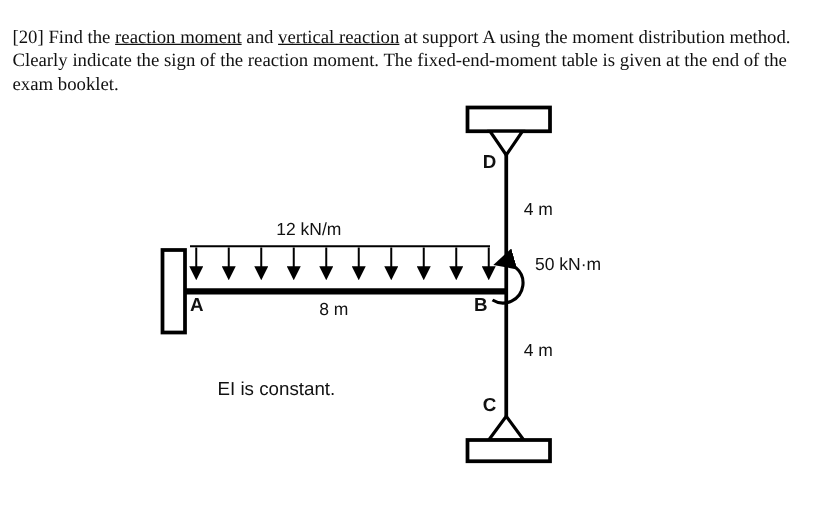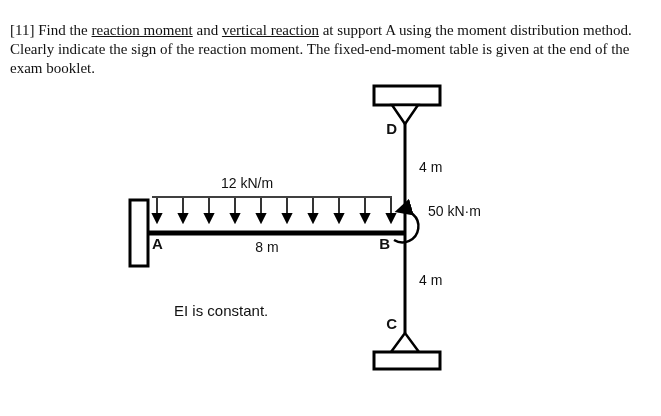--- a/index.html
+++ b/index.html
@@ -11,21 +11,21 @@
   svg text{font-family:"Liberation Sans",sans-serif;fill:#111;}
   .dim-label{font-size:14px;}
   .node-label{font-size:15px;font-weight:bold;}
   .note-label{font-size:15px;}
 </style>
 </head>
 <body>
 
 <div id="page">
 
-  <p id="problem-text"><span>[11] Find the </span><span class="u">reaction moment</span><span> and </span><span class="u">vertical reaction</span><span> at support A using the moment distribution method. Clearly indicate the sign of the reaction moment. The fixed-end-moment table is given at the end of the exam booklet.</span></p>
+  <p id="problem-text"><span>[20] Find the </span><span class="u">reaction moment</span><span> and </span><span class="u">vertical reaction</span><span> at support A using the moment distribution method. Clearly indicate the sign of the reaction moment. The fixed-end-moment table is given at the end of the exam booklet.</span></p>
 
   <svg width="661" height="416" viewBox="0 0 661 416" xmlns="http://www.w3.org/2000/svg">
     <defs>
       <marker id="ah" viewBox="0 0 10 10" refX="8" refY="5" markerWidth="7" markerHeight="7" orient="auto">
         <path d="M0,0 L10,5 L0,10 z" fill="#000"></path>
       </marker>
     </defs>
 
     <rect x="374" y="86" width="66" height="19" fill="#fff" stroke="#000" stroke-width="3"></rect>
     <polygon points="405,124 392,105 418,105" fill="#fff" stroke="#000" stroke-width="2.5"></polygon>

